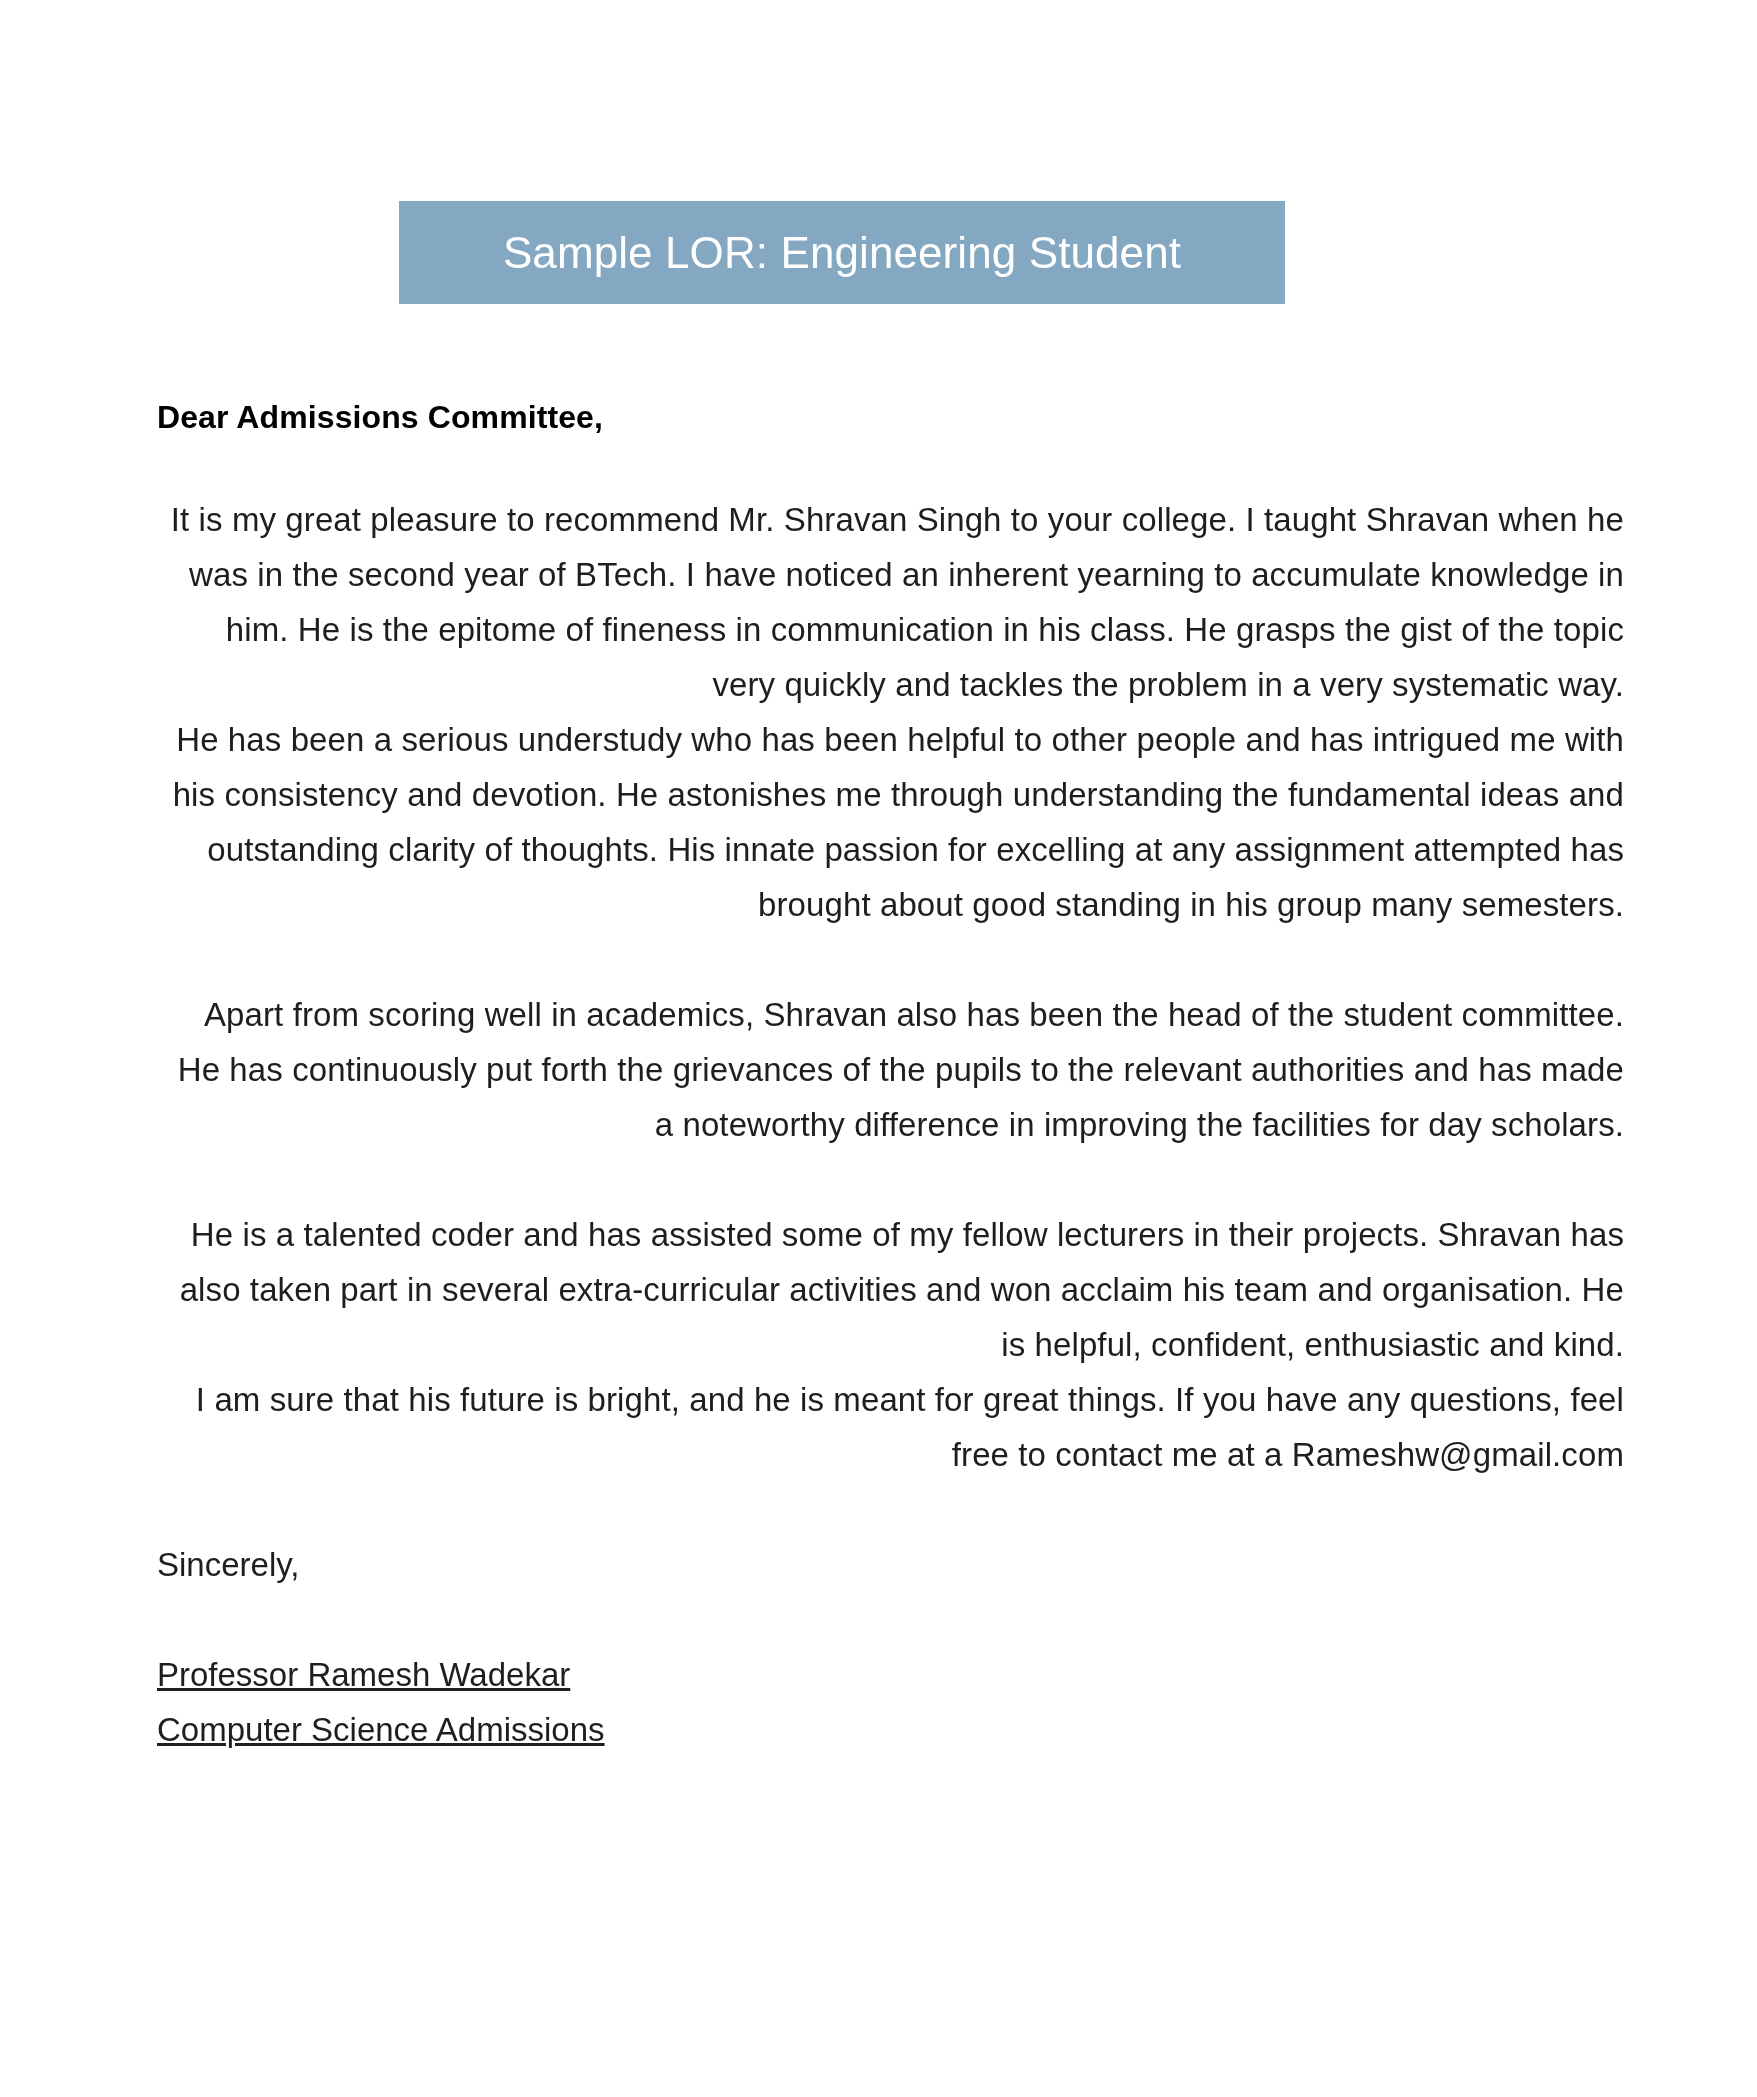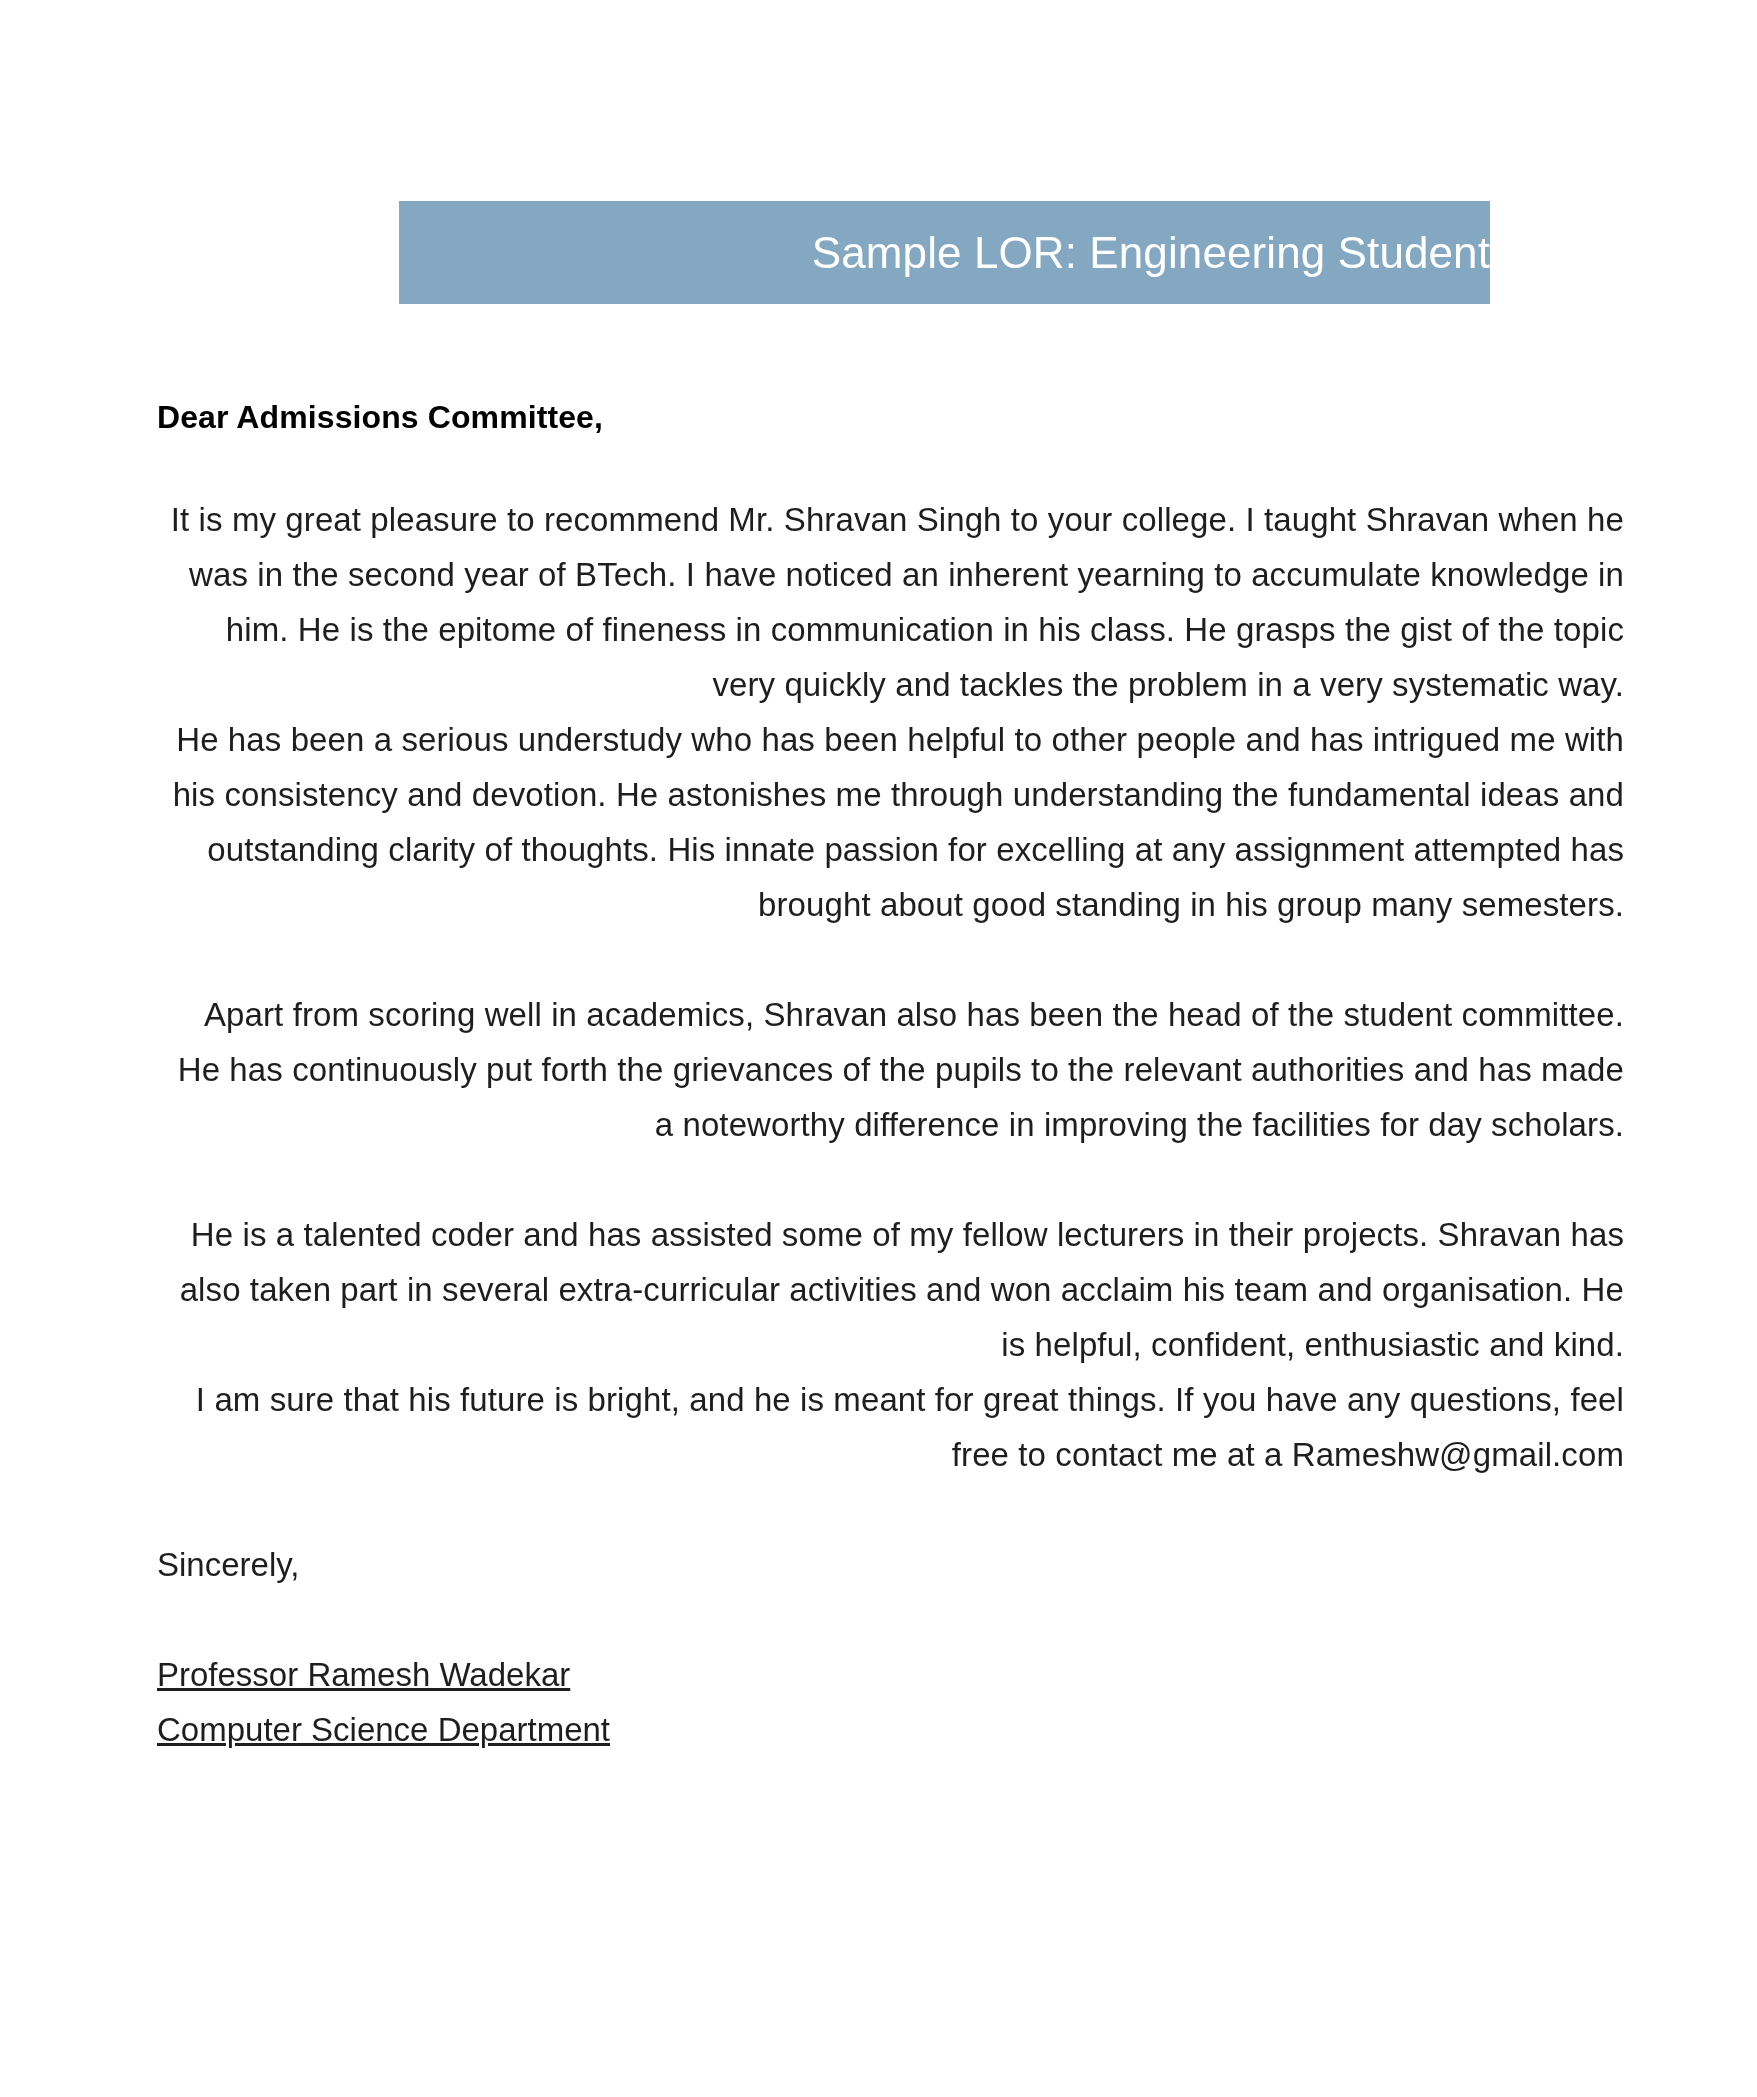--- a/index.html
+++ b/index.html
@@ -20,26 +20,26 @@
     height: 2097px;
     background: #ffffff;
     overflow: hidden;
   }
 
   
   .title-banner {
     position: absolute;
     left: 399px;
     top: 201px;
-    width: 1091px;
+    width: 886px;
     height: 103px;
     background: #84a7c2;
     display: flex;
     align-items: center;
-    justify-content: flex-end;
+    justify-content: center;
     box-sizing: border-box;
   }
   .title-banner-text {
     color: #ffffff;
     font-size: 44px;
     font-weight: 400;
     letter-spacing: 0.1px;
     line-height: 1;
     white-space: nowrap;
   }
@@ -119,18 +119,18 @@
     <p class="para">I am sure that his future is bright, and he is meant for great things. If you have any questions, feel free to contact me at a Rameshw@gmail.com</p>
 
     <div class="gap-line"></div>
 
     <p class="signoff">Sincerely,</p>
 
     <div class="gap-line"></div>
 
     <div class="signature-block">
       <span class="signature-line">Professor Ramesh Wadekar</span>
-      <span class="signature-line">Computer Science Department</span>
+      <span class="signature-line">Computer Science Admissions</span>
     </div>
 
   </div>
 </div>
 
 
 </body></html>

